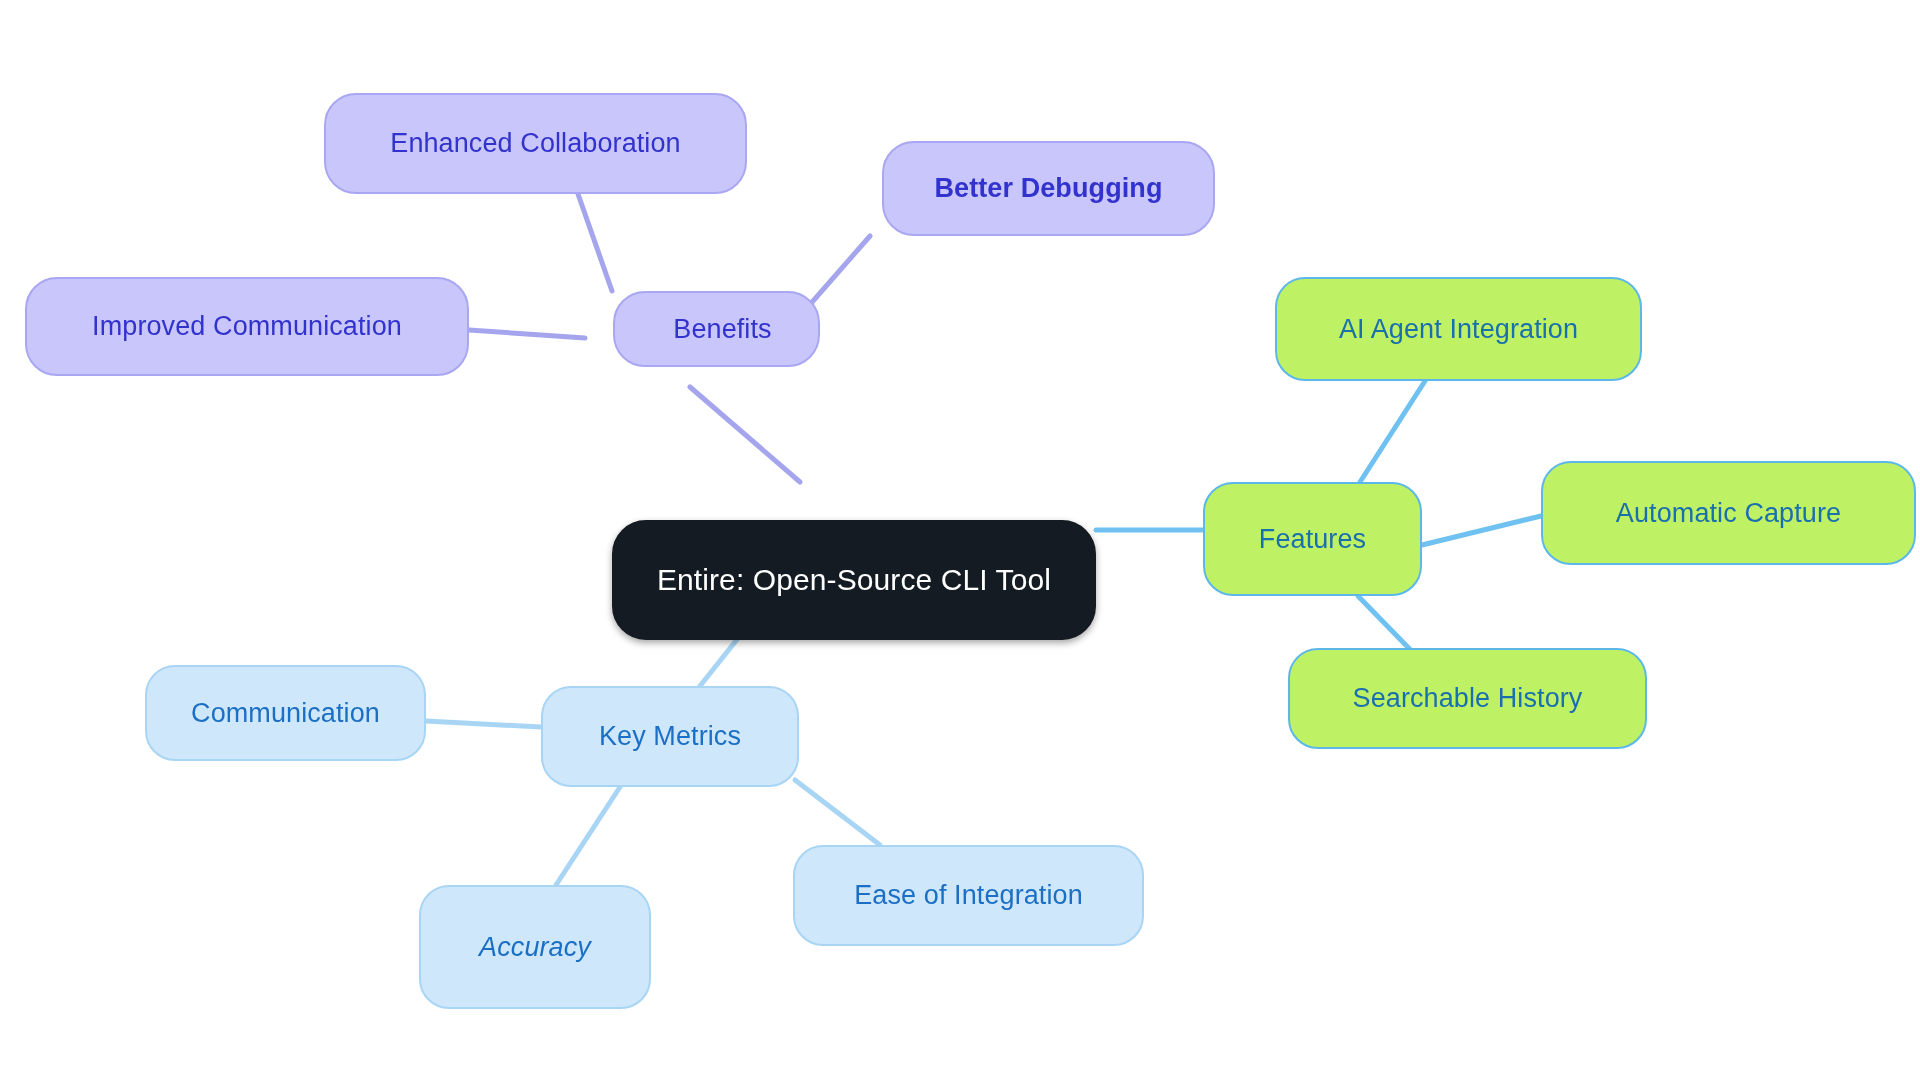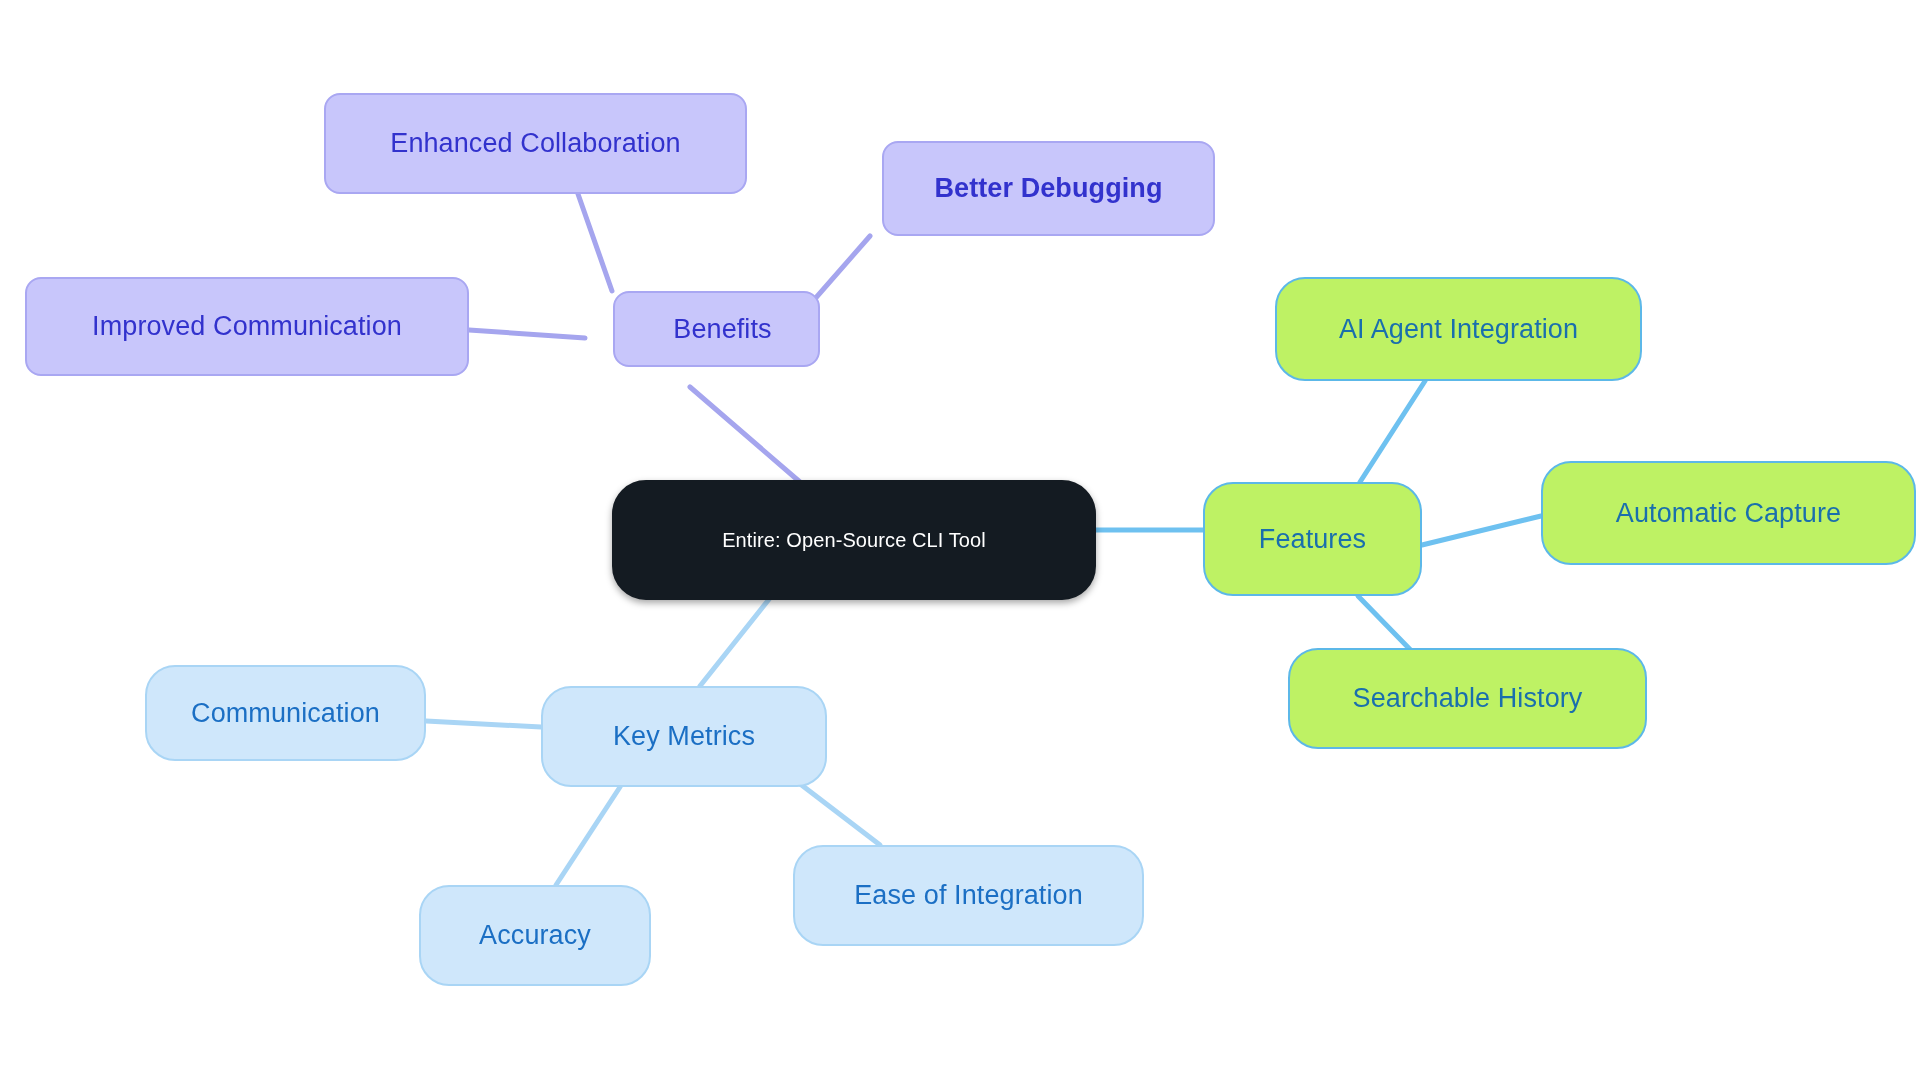--- a/index.html
+++ b/index.html
@@ -35,28 +35,29 @@
     white-space: nowrap;
     border-style: solid;
     border-width: 2px;
     letter-spacing: 0.1px;
   }
   .node-root {
     background: #141b22;
     border-color: #141b22;
     color: #ffffff;
     border-radius: 34px;
-    font-size: 20px;
+    font-size: 30px;
     box-shadow: 0 3px 7px rgba(0,0,0,0.35);
+    margin-top: 40px;
   }
   .node-benefit {
     background: #c8c6fb;
     border-color: #a9a7f2;
     color: #3232cd;
-    border-radius: 16px;
+    border-radius: 32px;
     font-size: 27px;
   }
   .node-feature {
     background: #bef264;
     border-color: #5cb8e8;
     color: #1a6fad;
     border-radius: 30px;
     font-size: 27px;
   }
   .node-metric {
@@ -123,25 +124,25 @@
   </div>
 
   <div class="node node-feature" style="left:1288px; top:648px; width:359px; height:101px;">
     <span>Searchable History</span>
   </div>
 
   <div class="node node-metric" style="left:145px; top:665px; width:281px; height:96px;">
     <span>Communication</span>
   </div>
 
-  <div class="node node-metric" style="left:541px; top:686px; width:286px; height:101px;text-align:center;">
+  <div class="node node-metric" style="left:541px; top:686px; width:258px; height:101px;text-align:center;">
     <span>Key Metrics</span>
   </div>
 
-  <div class="node node-metric" style="left:419px; top:885px; width:232px; height:101px;">
+  <div class="node node-metric" style="left:419px; top:885px; width:232px; height:124px;font-style:italic;">
     <span>Accuracy</span>
   </div>
 
   <div class="node node-metric" style="left:793px; top:845px; width:351px; height:101px;">
     <span>Ease of Integration</span>
   </div>
 
 </div>
 
 </body></html>

